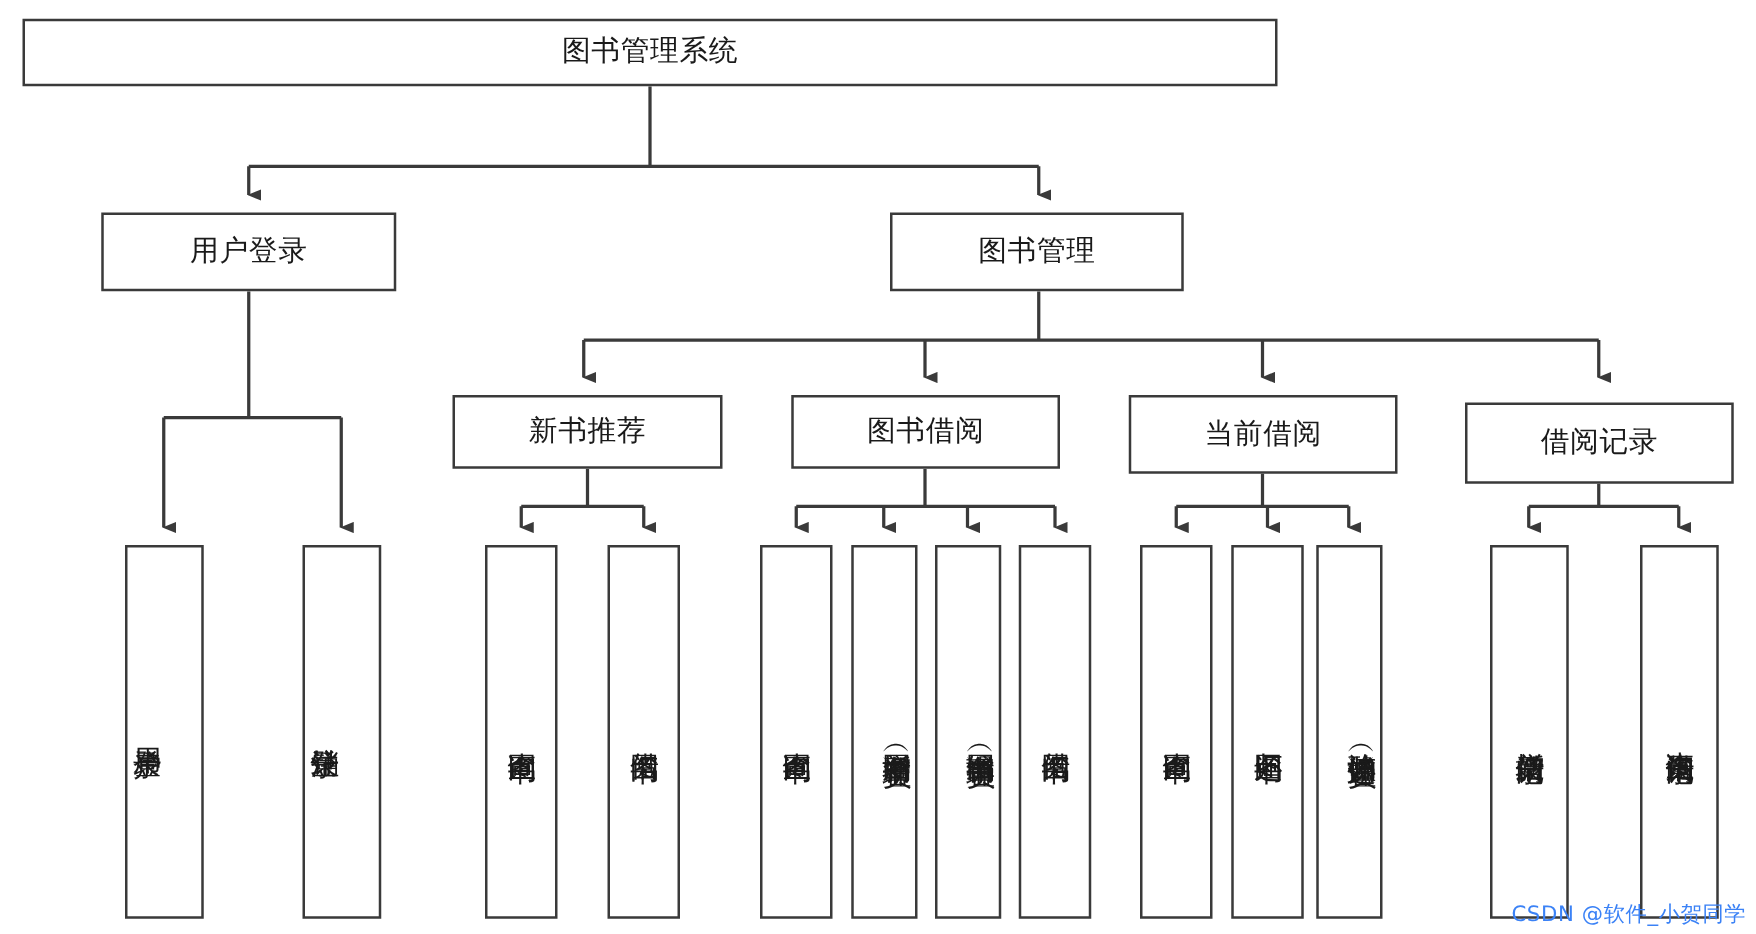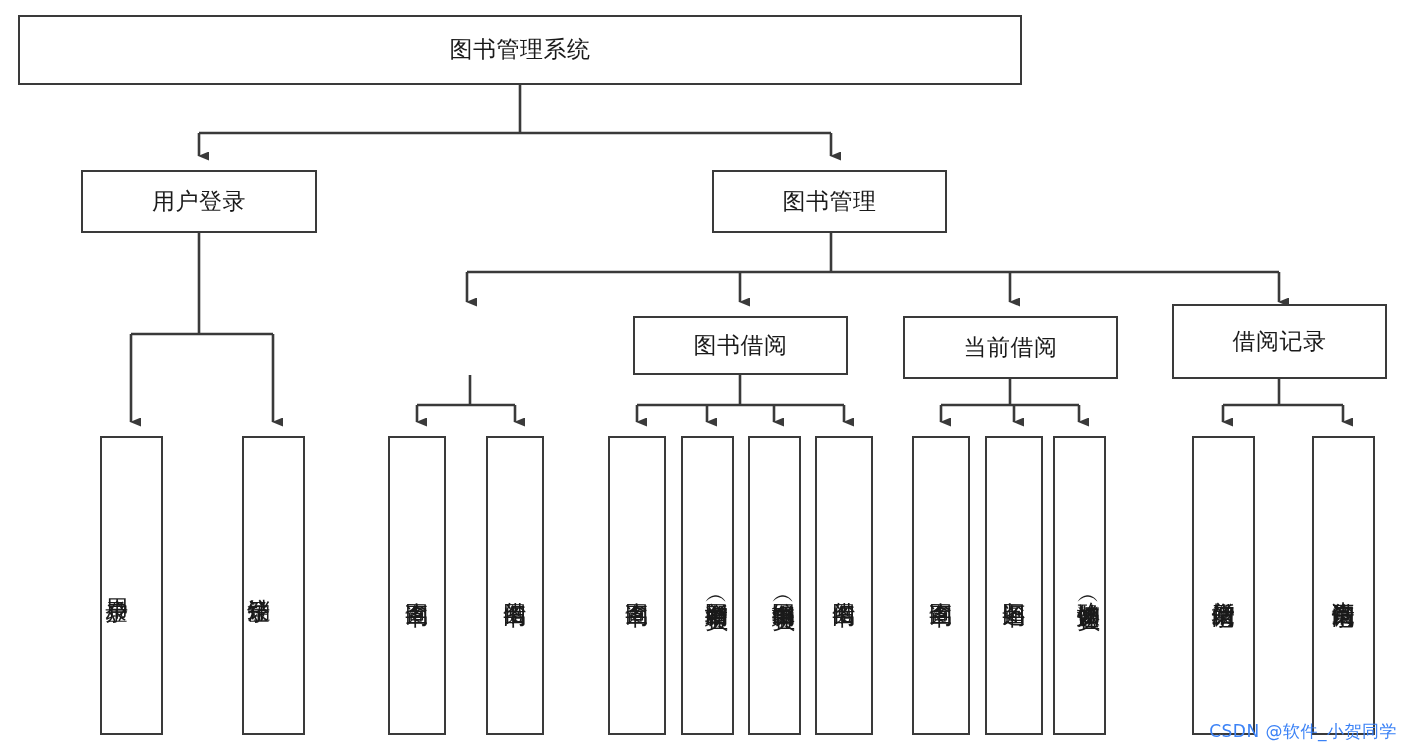--- a/index.html
+++ b/index.html
@@ -118,38 +118,41 @@
       <path d="M 1014 405 L 1014 422" marker-end="url(#arrowhead)"></path>
       <path d="M 1079 405 L 1079 422" marker-end="url(#arrowhead)"></path>
 
       <path d="M 1279 375 L 1279 405"></path>
       <path d="M 1223 405 L 1343 405"></path>
       <path d="M 1223 405 L 1223 422" marker-end="url(#arrowhead)"></path>
       <path d="M 1343 405 L 1343 422" marker-end="url(#arrowhead)"></path>
     </g>
   </svg>
 
-  <div class="node node-h" style="left:18px; top:15px; width:1004px; height:70px;">
+  <div class="node node-h" style="left:18px; top:15px; width:1004px; height:54px;">
     <span>图书管理系统</span>
   </div>
 
   <div class="node node-h" style="left:81px; top:170px; width:236px; height:63px;">
     <span>用户登录</span>
   </div>
   <div class="node node-h" style="left:712px; top:170px; width:235px; height:63px;">
     <span>图书管理</span>
   </div>
 
+  <div class="node node-h" style="left:362px; top:316px; width:216px; height:59px;">
+    <span>新书推荐</span>
+  </div>
   <div class="node node-h" style="left:633px; top:316px; width:215px; height:59px;">
     <span>图书借阅</span>
   </div>
   <div class="node node-h" style="left:903px; top:316px; width:215px; height:63px;">
     <span>当前借阅</span>
   </div>
-  <div class="node node-h" style="left:1172px; top:304px; width:215px; height:75px;">
+  <div class="node node-h" style="left:1172px; top:322px; width:215px; height:65px;">
     <span>借阅记录</span>
   </div>
 
   <div class="node node-v align-bottom" style="left:100px; top:436px; width:63px; height:299px;">
     <span>用户登录</span>
   </div>
   <div class="node node-v align-bottom" style="left:242px; top:436px; width:63px; height:299px;">
     <span>注销登录</span>
   </div>
 

